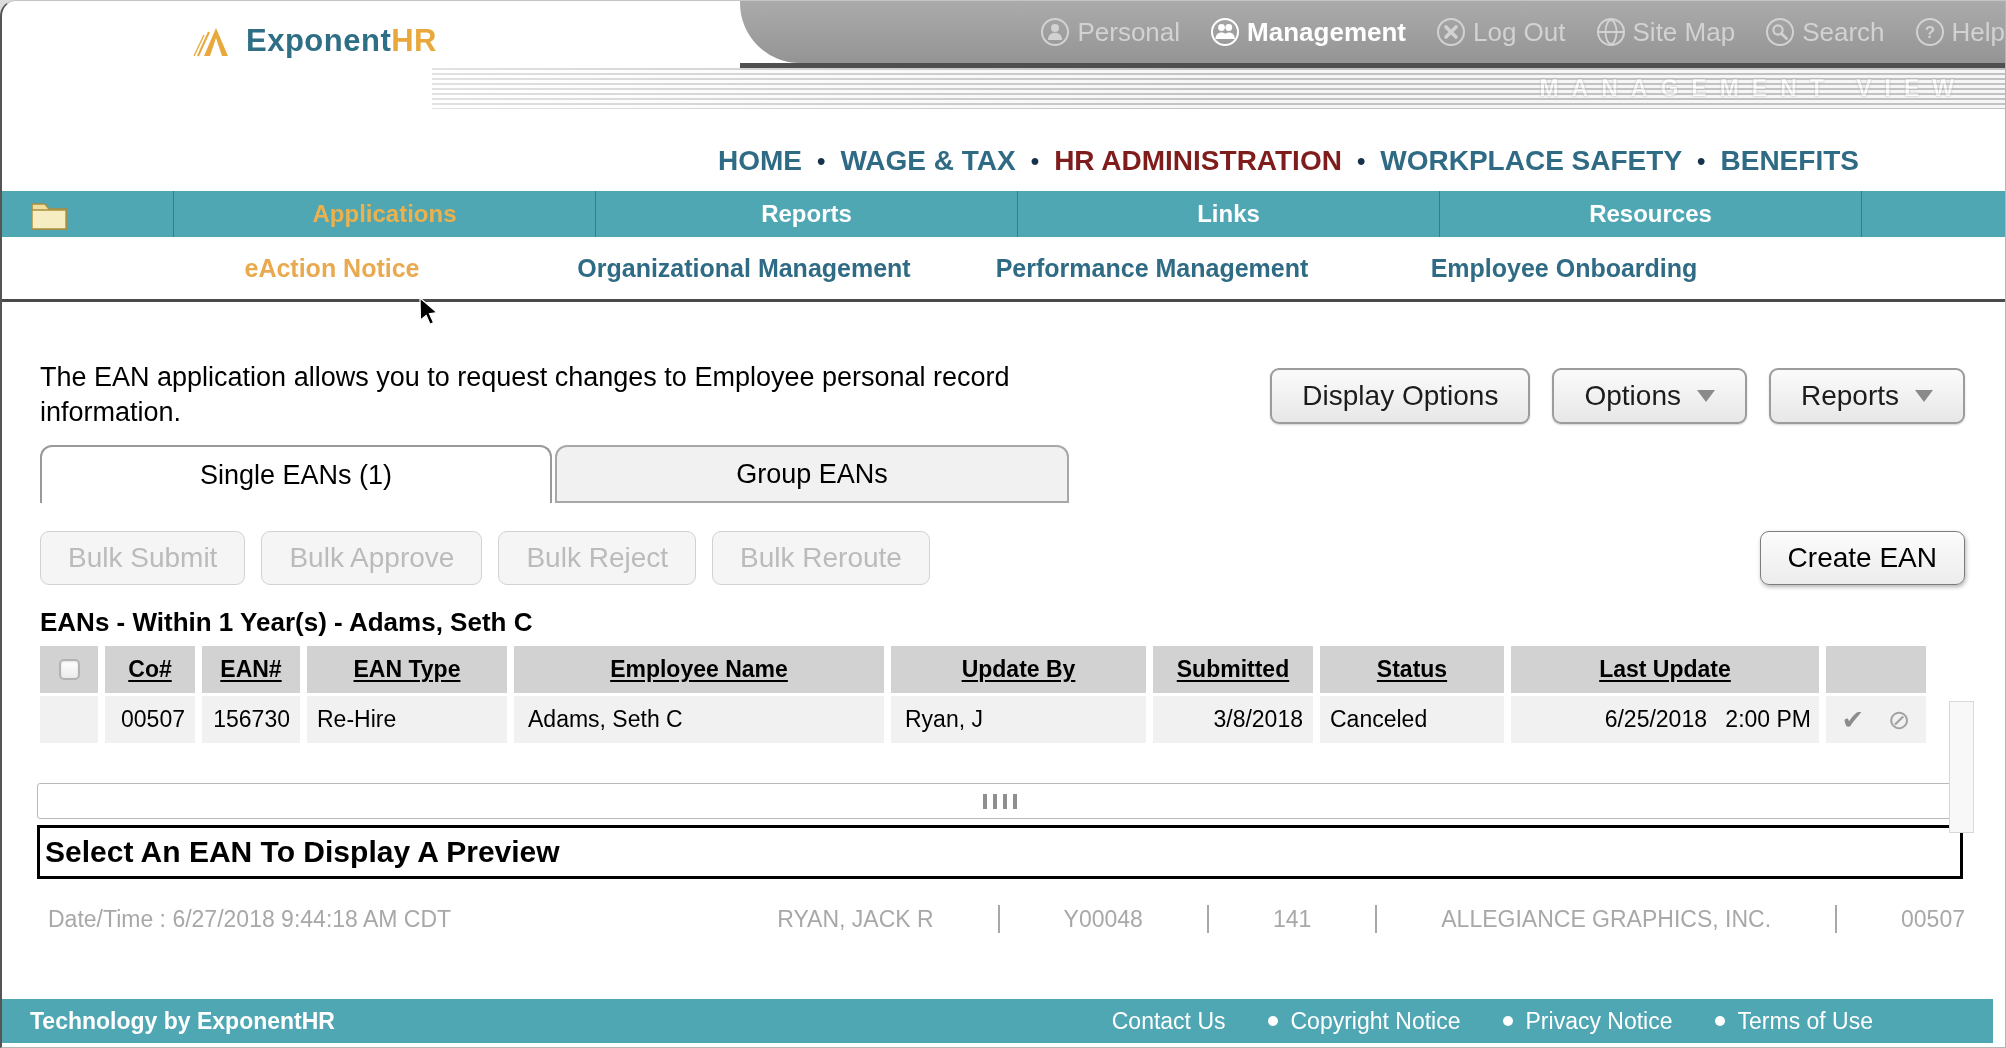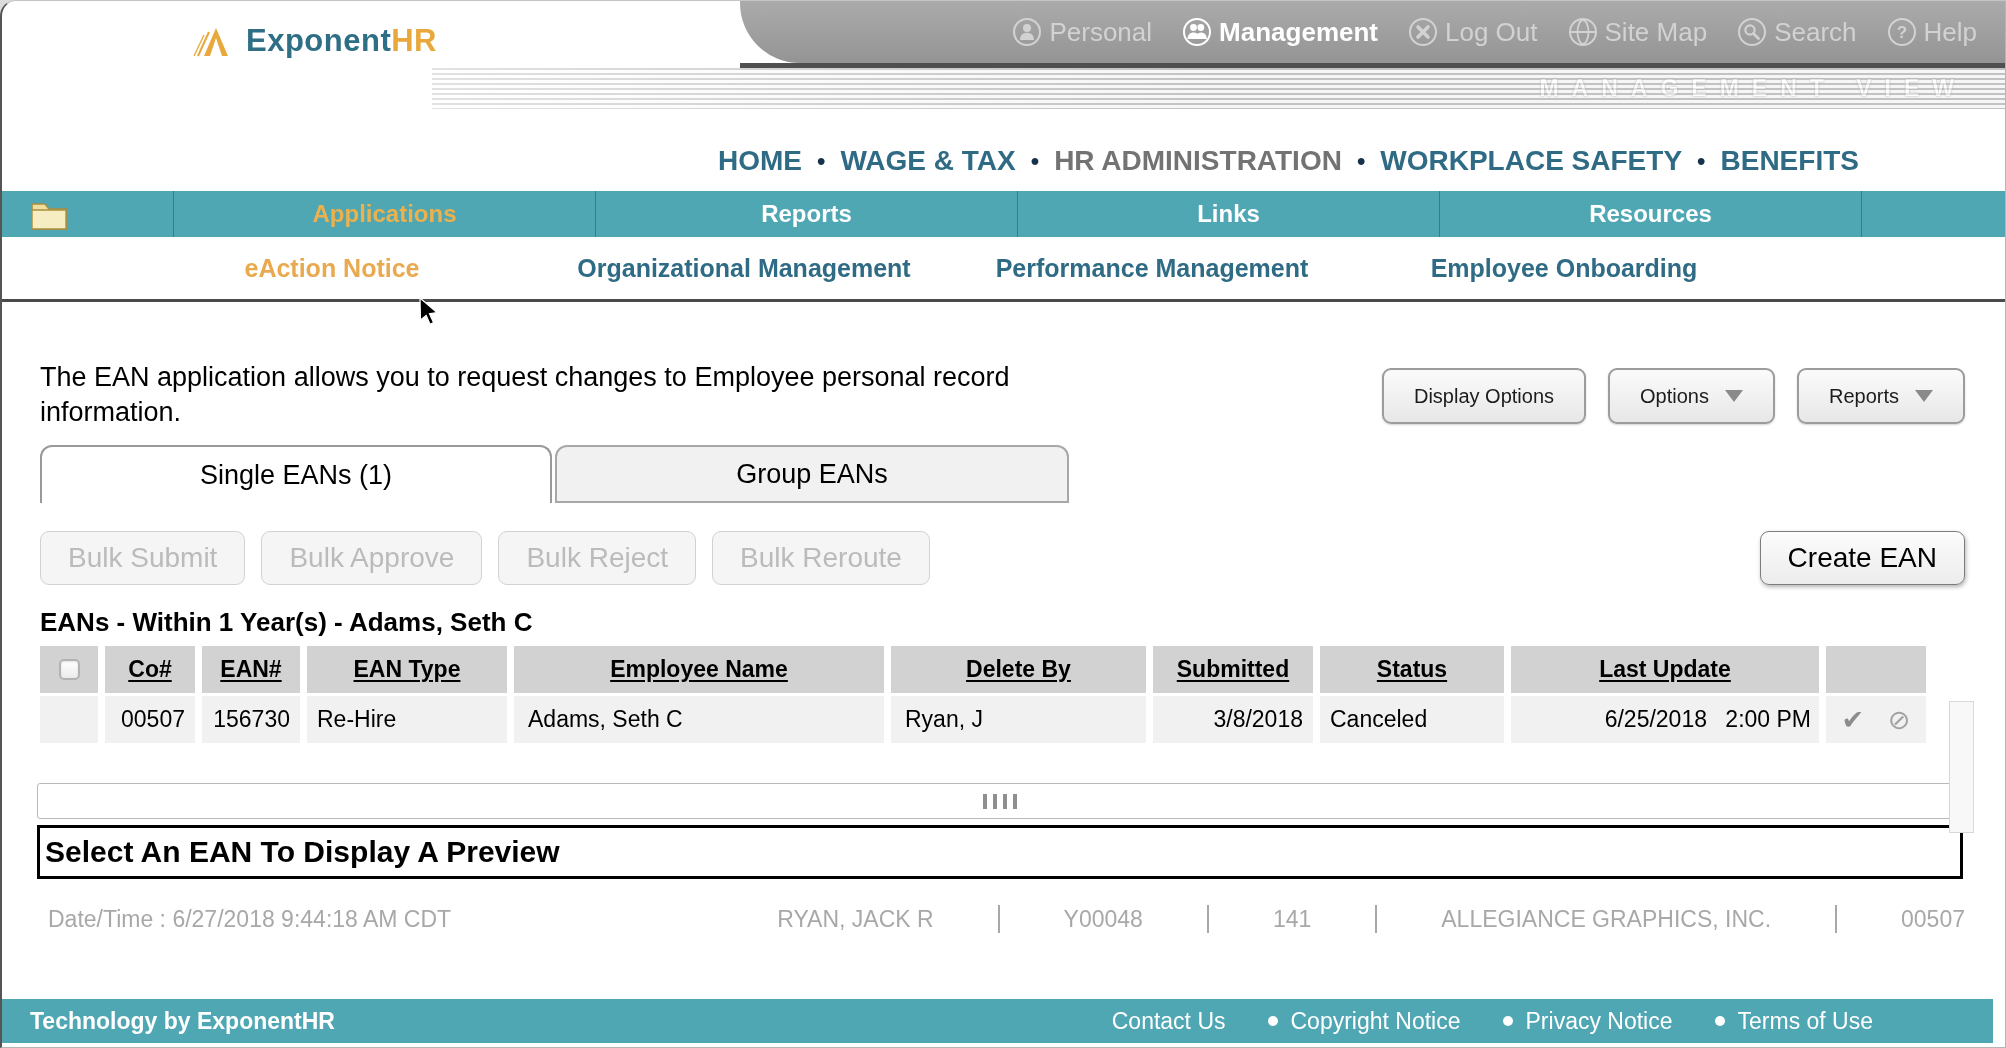--- a/index.html
+++ b/index.html
@@ -15,21 +15,21 @@
   .header { position:relative; height:130px; }
   .logo { position:absolute; left:190px; top:22px; display:flex; align-items:center; gap:8px; }
   .logo-text { font-size:31px; font-weight:bold; letter-spacing:.5px; }
   .logo-text .t1 { color:#2F6F85; }
   .logo-text .t2 { color:#E8A83C; }
 
   .utilbar { position:absolute; left:738px; right:0; top:0; height:62px;
              background:linear-gradient(#ababab,#949494);
              border-bottom-left-radius:60px;
              display:flex; align-items:center; justify-content:flex-end;
-             gap:30px; padding-right:28px; z-index:2; }
+             gap:30px; z-index:2; }
   .util-item { display:flex; align-items:center; gap:7px; color:#d2d2d2;
                font-size:26px; cursor:pointer; }
   .util-item.active { color:#fff; font-weight:bold; }
   .util-item svg { display:block; }
   .utilbar-edge { position:absolute; left:738px; right:0; top:62px; height:5px;
                   background:#4f4f4f; z-index:2; }
   .stripe-band { position:absolute; left:430px; right:0; top:67px; height:41px;
                  background:repeating-linear-gradient(180deg,#c6c6c6 0 2px,#f6f6f6 2px 5px);
                  z-index:1; }
   .stripe-band::before { content:""; position:absolute; left:0; top:0; bottom:0; width:50%;
@@ -38,21 +38,21 @@
                  font-size:23px; font-weight:bold; color:#fff; letter-spacing:13px;
                  z-index:2; text-shadow:0 0 2px rgba(130,130,130,.7); }
   .stripe-band::after { content:""; position:absolute; inset:0;
                  background:repeating-linear-gradient(180deg,rgba(190,190,190,.45) 0 2px,rgba(255,255,255,0) 2px 5px);
                  z-index:4; pointer-events:none; }
 
   
   .primary-nav { height:60px; display:flex; align-items:center; justify-content:center;
                  padding-left:570px; font-size:28px; font-weight:bold; }
   .pnav-item { color:#2F6B85; cursor:pointer; white-space:nowrap; }
-  .pnav-item.active { color:#737373; }
+  .pnav-item.active { color:#7f1d1d; }
   .pnav-sep { color:#16324a; font-size:24px; margin:0 15px; }
 
   
   .menubar { height:46px; background:#4FA7B4; display:flex; align-items:stretch; }
   .menubar .folder-cell { width:172px; display:flex; align-items:center; padding-left:26px;
                  border-right:1px solid rgba(50,65,65,.45); cursor:pointer; }
   .menubar .mtab { width:422px; display:flex; align-items:center; justify-content:center;
                  font-size:24px; font-weight:bold; color:#fff;
                  border-right:1px solid rgba(50,65,65,.45); cursor:pointer; }
   .menubar .mtab.active { color:#ECB14D; }
@@ -63,21 +63,21 @@
                 font-size:25px; font-weight:bold; color:#2F6B85; white-space:nowrap; cursor:pointer; }
   .smenu-item.active { color:#E8A94F; }
 
   
   .content { position:relative; padding:48px 0 0 38px; }
   .page-title { font-family:"Liberation Serif","DejaVu Serif",serif; font-weight:bold;
                 font-size:52px; color:#0c0c0c; letter-spacing:.5px; }
   .page-desc { margin-top:10px; font-size:27px; line-height:1.28; width:980px; color:#000; }
 
   .toolbar { position:absolute; top:66px; right:40px; display:flex; gap:22px; }
-  .tbtn { height:56px; padding:0 30px; font-size:20px; color:#1c1c1c;
+  .tbtn { height:56px; padding:0 30px; font-size:28px; color:#1c1c1c;
           border:2px solid #9c9c9c; border-radius:9px;
           background:linear-gradient(#fbfbfb,#e7e7e7);
           box-shadow:0 1px 2px rgba(0,0,0,.18);
           display:flex; align-items:center; cursor:pointer; white-space:nowrap; }
   .caret { width:0; height:0; border-left:9px solid transparent; border-right:9px solid transparent;
            border-top:12px solid #8a8a8a; margin-left:16px; }
 
   .view-tabs { margin-top:16px; display:flex; height:58px; }
   .vtab { display:flex; align-items:center; justify-content:center; font-size:27px; cursor:pointer; }
   .vtab.active { width:512px; background:#fff; border:2px solid #999; border-bottom:none;
@@ -302,21 +302,21 @@
       </colgroup>
       <tbody>
           <tr>
         <th>
               <div class="cb"></div>
             </th>
         <th><span class="hdr">Co#</span></th>
         <th><span class="hdr">EAN#</span></th>
         <th><span class="hdr">EAN Type</span></th>
         <th><span class="hdr">Employee Name</span></th>
-        <th><span class="hdr">Delete By</span></th>
+        <th><span class="hdr">Update By</span></th>
         <th><span class="hdr">Submitted</span></th>
         <th><span class="hdr">Status</span></th>
         <th><span class="hdr">Last Update</span></th>
         <th></th>
       </tr>
       <tr>
         <td></td>
         <td class="ar">00507</td>
         <td class="ar">156730</td>
         <td class="al">Re-Hire</td>

